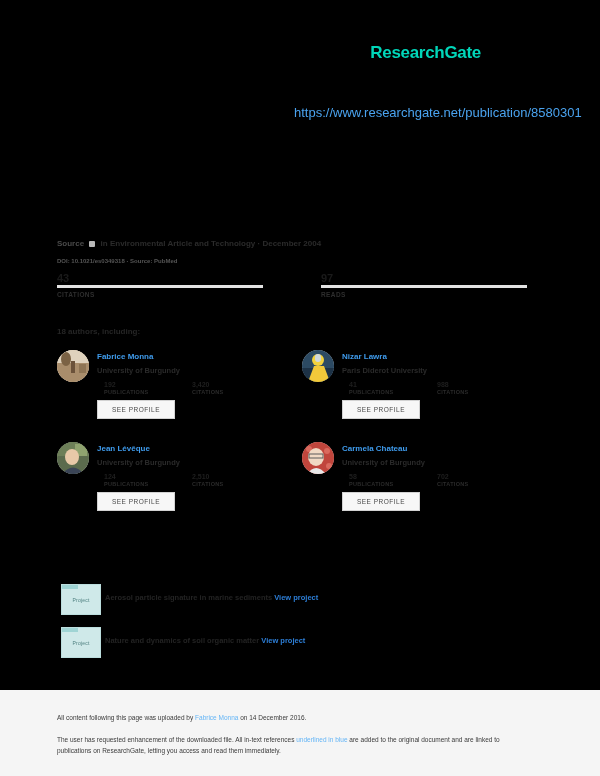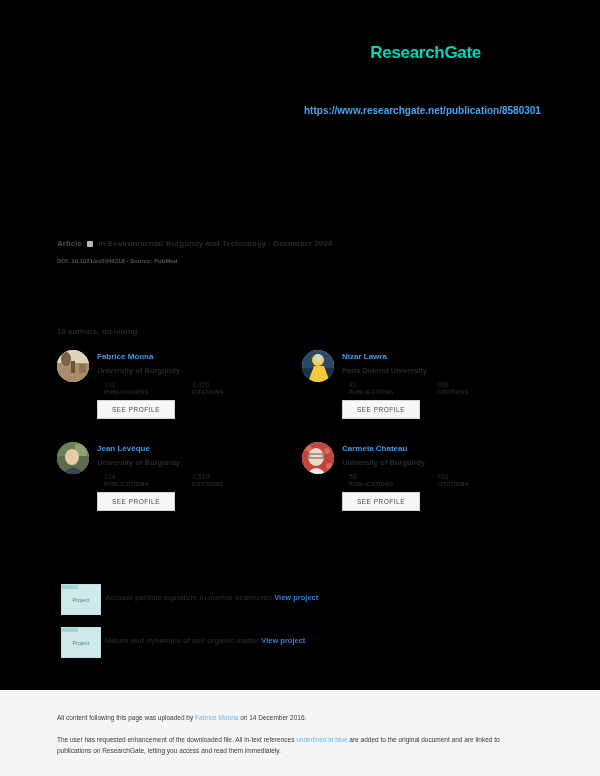--- a/index.html
+++ b/index.html
@@ -21,22 +21,22 @@
     background:#000;
   }
   .rg-logo{
     position:absolute;right:42px;top:43px;
     font-size:17px;font-weight:bold;letter-spacing:-0.3px;
     color:#00d6b9;
     filter:blur(0.5px);
     white-space:nowrap;
   }
   .doi-url{
-    position:absolute;left:304px;top:105px;
-    font-size:10px;font-weight:bold;color:#4aa3ef;
+    position:absolute;left:294px;top:105px;
+    font-size:13px;font-weight:normal;color:#4aa3ef;
     filter:blur(0.6px);
     white-space:nowrap;
   }
 
   
   .article-line{
     position:absolute;left:57px;top:239px;
     font-size:8px;color:#2b2b2b;font-weight:bold;
     filter:blur(0.7px);
     white-space:nowrap;
@@ -173,30 +173,42 @@
 
 <div class="page">
 
   <div class="dark-band"></div>
 
   <div class="rg-logo">ResearchGate</div>
 
   <div class="doi-url">https://www.researchgate.net/publication/8580301</div>
 
   <div class="article-line">
-    <span class="art-label">Article</span>
+    <span class="art-label">Source</span>
     <span class="art-icon"></span>
     <span>in</span>
-    <span>Environmental Burgundy and Technology</span>
+    <span>Environmental Article and Technology</span>
     <span>·</span>
     <span>December 2004</span>
   </div>
 
   <div class="doi-line">DOI: 10.1021/es0349318 · Source: PubMed</div>
 
+  <div class="stats">
+    <div class="stat">
+      <div class="num">43</div>
+      <div class="rule"></div>
+      <div class="lbl">CITATIONS</div>
+    </div>
+    <div class="stat">
+      <div class="num">97</div>
+      <div class="rule"></div>
+      <div class="lbl">READS</div>
+    </div>
+  </div>
 
   <div class="authors-head">18 authors, including:</div>
 
   <div class="author-grid">
 
     <div class="author">
       <div class="avatar">
         <svg viewBox="0 0 32 32">
           <rect width="32" height="32" fill="#c9b49a"></rect>
           <rect y="0" width="32" height="13" fill="#dfd2bd"></rect>

